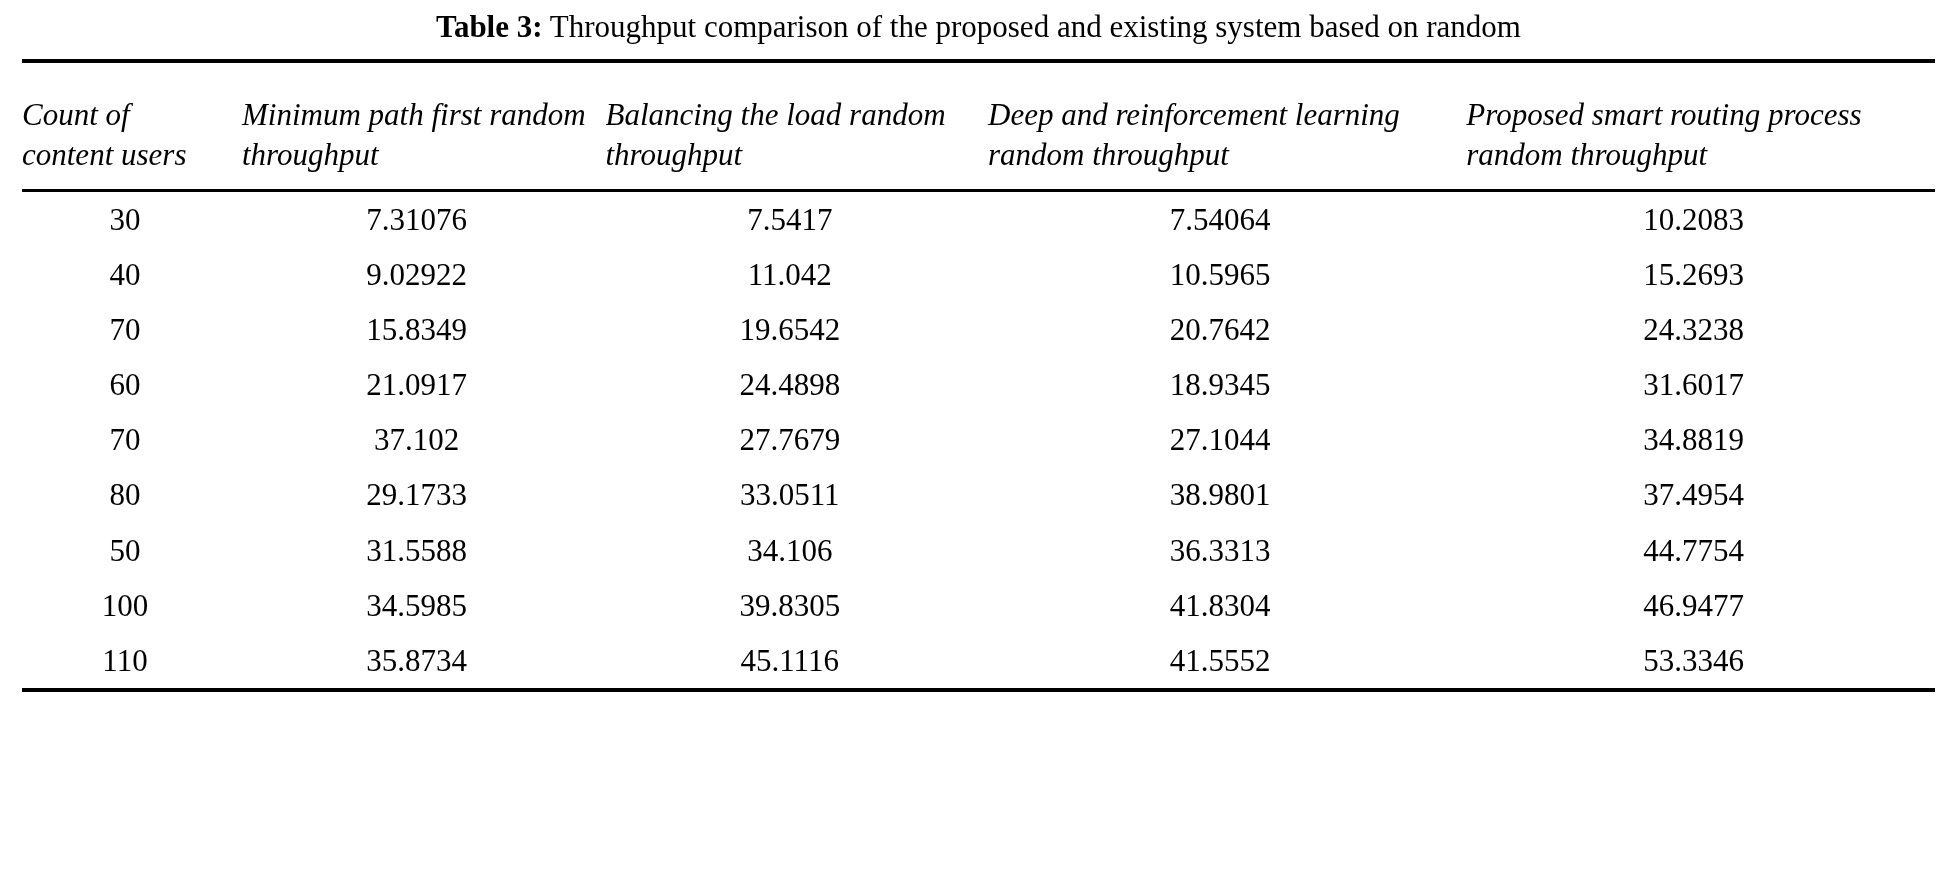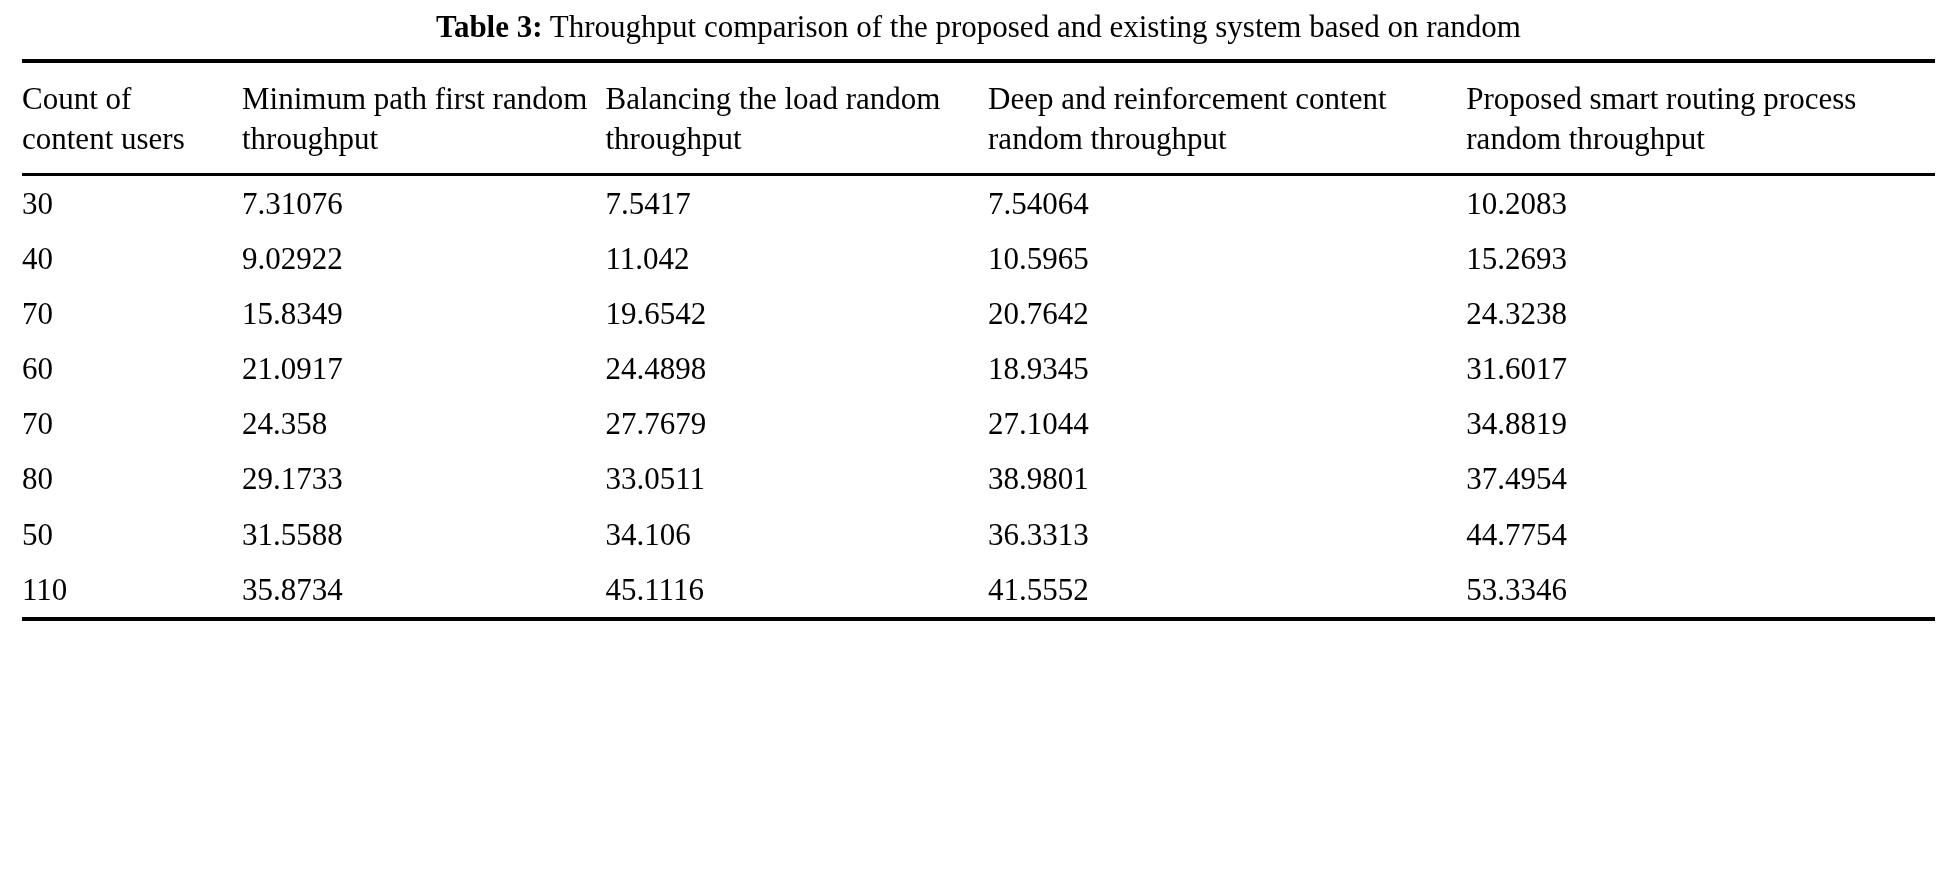--- a/index.html
+++ b/index.html
@@ -42,24 +42,25 @@
     width: 100%;
     border-collapse: collapse;
     table-layout: fixed;
   }
   table.tbl th {
     text-align: left;
     vertical-align: top;
     font-weight: normal;
     font-size: 31px;
     line-height: 1.28;
-    padding: 16px 14px 14px 0;
+    padding: 32px 14px 14px 0;
+    font-style: italic;
   }
   table.tbl td {
-    text-align: left;
+    text-align: center;
     vertical-align: top;
     font-size: 31px;
     line-height: 1.2;
     padding: 9px 14px 9px 0;
     white-space: nowrap;
   }
   col.c0 { width: 11.5%; }
   col.c1 { width: 19%; }
   col.c2 { width: 20%; }
   col.c3 { width: 25%; }
@@ -90,21 +91,21 @@
       <col class="c1">
       <col class="c2">
       <col class="c3">
       <col class="c4">
     </colgroup>
     <thead>
       <tr class="hdr-row">
         <th>Count of content users</th>
         <th>Minimum path first random throughput</th>
         <th>Balancing the load random throughput</th>
-        <th>Deep and reinforcement content random throughput</th>
+        <th>Deep and reinforcement learning random throughput</th>
         <th>Proposed smart routing process random throughput</th>
       </tr>
     </thead>
   </table>
 
   <div class="rule-medium"></div>
 
   <table class="tbl">
     <colgroup>
       <col class="c0">
@@ -137,40 +138,47 @@
       </tr>
       <tr>
         <td>60</td>
         <td>21.0917</td>
         <td>24.4898</td>
         <td>18.9345</td>
         <td>31.6017</td>
       </tr>
       <tr>
         <td>70</td>
-        <td>24.358</td>
+        <td>37.102</td>
         <td>27.7679</td>
         <td>27.1044</td>
         <td>34.8819</td>
       </tr>
       <tr>
         <td>80</td>
         <td>29.1733</td>
         <td>33.0511</td>
         <td>38.9801</td>
         <td>37.4954</td>
       </tr>
       <tr>
         <td>50</td>
         <td>31.5588</td>
         <td>34.106</td>
         <td>36.3313</td>
         <td>44.7754</td>
       </tr>
       <tr>
+        <td>100</td>
+        <td>34.5985</td>
+        <td>39.8305</td>
+        <td>41.8304</td>
+        <td>46.9477</td>
+      </tr>
+      <tr>
         <td>110</td>
         <td>35.8734</td>
         <td>45.1116</td>
         <td>41.5552</td>
         <td>53.3346</td>
       </tr>
     </tbody>
   </table>
 
   <div class="rule-thick"></div>

